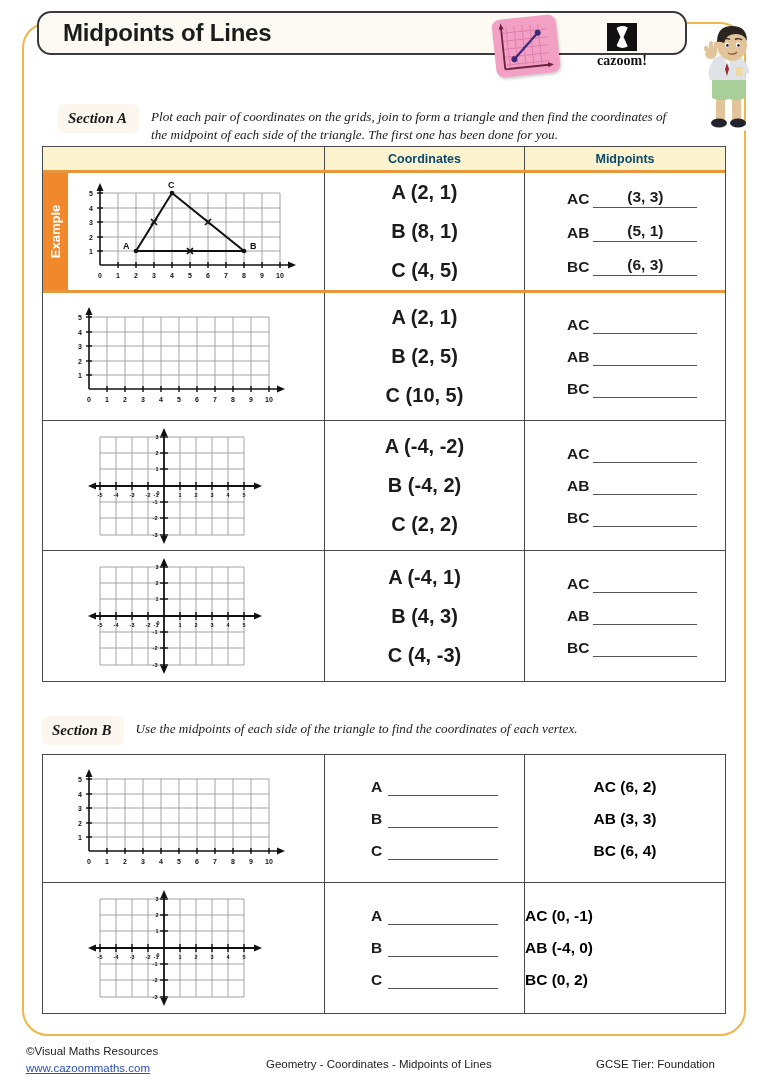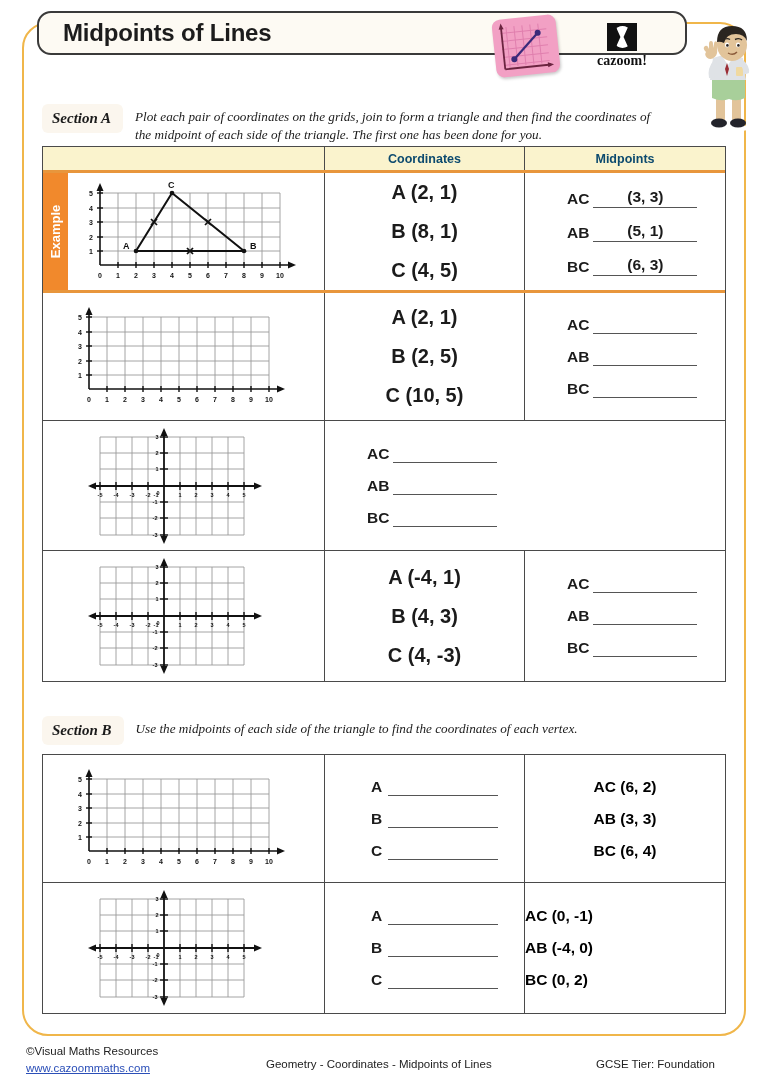--- a/index.html
+++ b/index.html
@@ -252,21 +252,21 @@
       <ellipse cx="35" cy="23" rx="2.1" ry="2.4" fill="#ffffff"></ellipse>
       <ellipse cx="46" cy="23" rx="2.1" ry="2.4" fill="#ffffff"></ellipse>
       <circle cx="35.4" cy="23.4" r="1.3" fill="#2a2520"></circle>
       <circle cx="46.4" cy="23.4" r="1.3" fill="#2a2520"></circle>
       <path d="M31 18 q4 -2.5 7 -.5" stroke="#2a2520" stroke-width="1.4" fill="none"></path>
       <path d="M43 17.5 q4 -2 7 .5" stroke="#2a2520" stroke-width="1.4" fill="none"></path>
       <path d="M36 31 q5 3 9 -1" stroke="#8a5a3a" stroke-width="1.4" fill="none"></path>
     </svg>
   </div>
 
-  <div class="section-head" style="left:42px; top:104px;">
+  <div class="section-head" style="left:58px; top:104px;">
     <div class="section-pill">Section A</div>
     <div class="section-text">Plot each pair of coordinates on the grids, join to form a triangle and then find the coordinates of the midpoint of each side of the triangle. The first one has been done for you.</div>
   </div>
 
   <div class="qtable" style="left:42px; top:146px; width:684px;">
 
     <div class="thead">
       <div class="cell" style="width:282px;"></div>
       <div class="cell" style="width:200px;">Coordinates</div>
       <div class="cell" style="width:200px;">Midpoints</div>
@@ -520,20 +520,25 @@
             <text x="74" y="68">0</text>
             <text x="73" y="12">3</text>
               <text x="73" y="28">2</text>
               <text x="73" y="44">1</text>
             <text x="71" y="77">-1</text>
               <text x="71" y="93">-2</text>
               <text x="71" y="110">-3</text>
           </g>
         </svg>
       </div>
+      <div class="c-coord">
+        <div class="coord-line">A (-4, -2)</div>
+        <div class="coord-line">B (-4, 2)</div>
+        <div class="coord-line">C (2, 2)</div>
+      </div>
       <div class="c-mid">
         <div class="mid-line">
           <span class="mid-label">AC</span>
           <span class="mid-answer"></span>
         </div>
         <div class="mid-line">
           <span class="mid-label">AB</span>
           <span class="mid-answer"></span>
         </div>
         <div class="mid-line">

